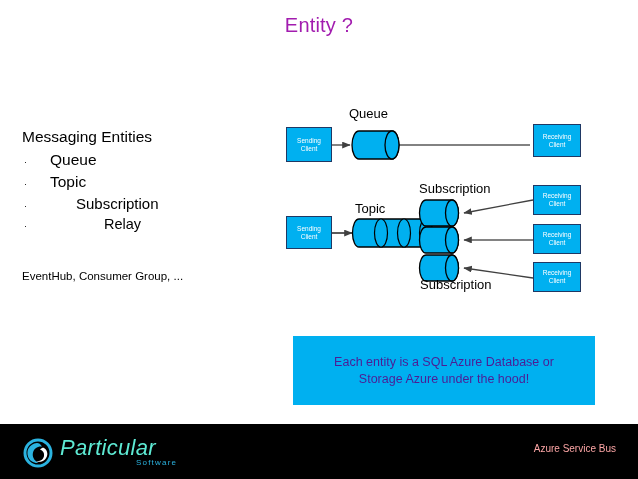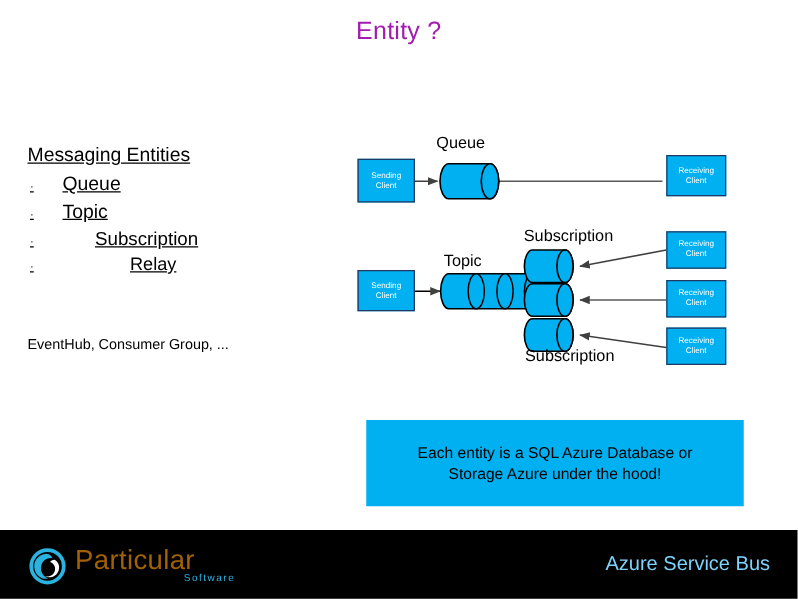--- a/index.html
+++ b/index.html
@@ -5,21 +5,21 @@
   html,body{margin:0;padding:0;background:#ffffff;}
   body{width:638px;height:479px;overflow:hidden;font-family:"Liberation Sans",sans-serif;color:#000;}
   .slide{position:relative;width:638px;height:479px;background:#fff;}
 
   .title{position:absolute;left:0;top:14px;width:638px;text-align:center;font-size:20px;color:#a21caf;letter-spacing:.2px;}
 
   .subtitle{position:absolute;left:27px;top:72px;width:590px;font-size:15.5px;color:#000;white-space:nowrap;}
   .subtitle .it{font-style:italic;}
 
   
-  .left-col{position:absolute;left:22px;top:116px;width:260px;text-decoration:underline;}
+  .left-col{position:absolute;left:22px;top:128px;width:260px;}
   .l0{font-size:15.5px;margin:0 0 5px 0;}
   .li{display:flex;align-items:baseline;margin:0 0 4px 0;}
   .dot{color:#000;font-size:9px;line-height:1;display:inline-block;}
   .lvl1{padding-left:2px;}
   .lvl1 .dot{width:26px;}
   .lvl2{padding-left:2px;}
   .lvl2 .dot{width:52px;}
   .lvl3{padding-left:2px;}
   .lvl3 .dot{width:80px;}
   .li .txt{font-size:15.5px;}
@@ -33,29 +33,29 @@
   .svgwrap{position:absolute;left:0;top:0;}
 
   .dlabel{position:absolute;font-size:13px;color:#000;white-space:nowrap;}
   .queue-label{left:69px;top:1px;}
   .topic-label{left:75px;top:96px;}
   .sub-label-top{left:139px;top:76px;}
   .sub-label-bot{left:140px;top:172px;}
 
   .clientbox{position:absolute;background:#00b0f0;border:1px solid #1f3864;color:#ffffff;font-size:6.5px;line-height:8px;text-align:center;display:flex;flex-direction:column;align-items:center;justify-content:center;box-sizing:border-box;}
 
-  .callout{position:absolute;left:293px;top:336px;width:302px;height:69px;background:#00b0f0;color:#000000;display:flex;align-items:center;justify-content:center;text-align:center;font-size:12.5px;line-height:17px;box-sizing:border-box;}
+  .callout{position:absolute;left:293px;top:336px;width:302px;height:69px;background:#00b0f0;color:#4c1d95;display:flex;align-items:center;justify-content:center;text-align:center;font-size:12.5px;line-height:17px;box-sizing:border-box;}
 
   
   .footer{position:absolute;left:0;top:424px;width:638px;height:55px;background:#000000;}
   .logo{position:absolute;left:22px;top:10px;width:170px;height:38px;}
   .logo-mark{position:absolute;left:0;top:3px;width:32px;height:32px;}
-  .logo-word{position:absolute;left:38px;top:1px;font-size:22px;color:#a16207;letter-spacing:.3px;}
-  .logo-sub{position:absolute;left:100px;top:24px;font-size:8px;color:#2bb3e0;letter-spacing:1.2px;padding-left:25px;}
-  .footer-right{position:absolute;right:22px;top:19px;font-size:16px;color:#7dd3fc;}
+  .logo-word{position:absolute;left:38px;top:1px;font-size:22px;color:#5eead4;letter-spacing:.3px;font-style:italic;}
+  .logo-sub{position:absolute;left:89px;top:24px;font-size:8px;color:#2bb3e0;letter-spacing:1.2px;padding-left:25px;}
+  .footer-right{position:absolute;right:22px;top:19px;font-size:10px;color:#fca5a5;}
 </style>
 </head>
 <body>
 
 <div class="slide">
 
   <div class="title">Entity ?</div>
 
 
   <div class="left-col">

